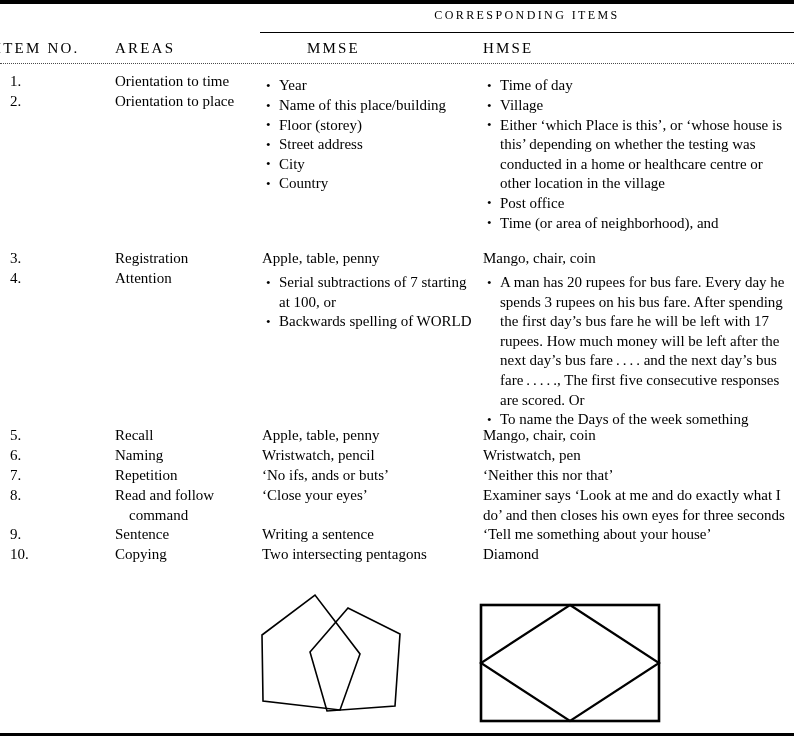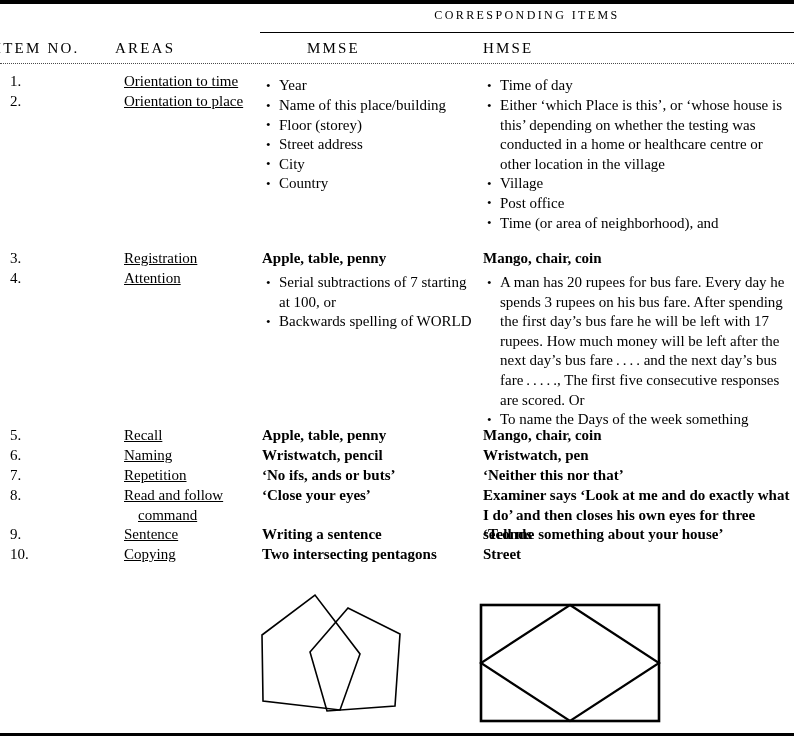--- a/index.html
+++ b/index.html
@@ -85,21 +85,21 @@
     position: relative;
     width: 794px;
   }
   .cell {
     position: absolute;
     top: 0;
     font-size: 15px;
     line-height: 19.6px;
   }
   .c-num   { left: 10px;  width: 95px; }
-  .c-area  { left: 124px; width: 142px; text-decoration: underline; }
+  .c-area  { left: 115px; width: 142px; }
   .c-mmse  { left: 262px; width: 215px; }
   .c-hmse  { left: 483px; width: 308px; }
 
   .c-area.hang  { padding-left: 14px; text-indent: -14px; }
 
   ul.bullets {
     list-style: none;
     margin: 4px;
     padding: 0;
   }
@@ -109,21 +109,21 @@
     margin: 0;
     line-height: 19.6px;
   }
   ul.bullets > li::before {
     content: "\2022";
     position: absolute;
     left: 0;
     top: -0.5px;
     font-size: 13px;
   }
-  .plain-line { line-height: 19.6px; font-weight: bold; }
+  .plain-line { line-height: 19.6px; }
 
   
   .figures {
     position: absolute;
     left: 0;
     top: 592px;
     width: 794px;
     height: 140px;
   }
   .fig-pent { position: absolute; left: 255px; top: 0; }
@@ -166,22 +166,22 @@
         <ul class="bullets">
           <li>Name of this place/building</li>
           <li>Floor (storey)</li>
           <li>Street address</li>
           <li>City</li>
           <li>Country</li>
         </ul>
       </div>
       <div class="cell c-hmse">
         <ul class="bullets">
+          <li>Village</li>
           <li>Either ‘which Place is this’, or ‘whose house is this’ depending on whether the testing was conducted in a home or healthcare centre or other location in the village</li>
-          <li>Village</li>
           <li>Post office</li>
           <li>Time (or area of neighborhood), and</li>
         </ul>
       </div>
     </div>
     <div class="row" style="height: 20px;">
       <div class="cell c-num">3.</div>
       <div class="cell c-area hang">Registration</div>
       <div class="cell c-mmse">
         <div class="plain-line">Apple, table, penny</div>
@@ -256,21 +256,21 @@
         <div class="plain-line">‘Tell me something about your house’</div>
       </div>
     </div>
     <div class="row" style="height: 20px;">
       <div class="cell c-num">10.</div>
       <div class="cell c-area hang">Copying</div>
       <div class="cell c-mmse">
         <div class="plain-line">Two intersecting pentagons</div>
       </div>
       <div class="cell c-hmse">
-        <div class="plain-line">Street</div>
+        <div class="plain-line">Diamond</div>
       </div>
     </div>
   </div>
 
 <div class="figures">
 
   <svg class="fig-pent" width="200" height="135" viewBox="0 0 200 135">
     <polygon points="7,43 60,3 105,62 85,118 8,109" fill="none" stroke="#000" stroke-width="1.6"></polygon>
     <polygon points="55,60 93,16 145,42 140,114 72,119" fill="none" stroke="#000" stroke-width="1.6"></polygon>
   </svg>

